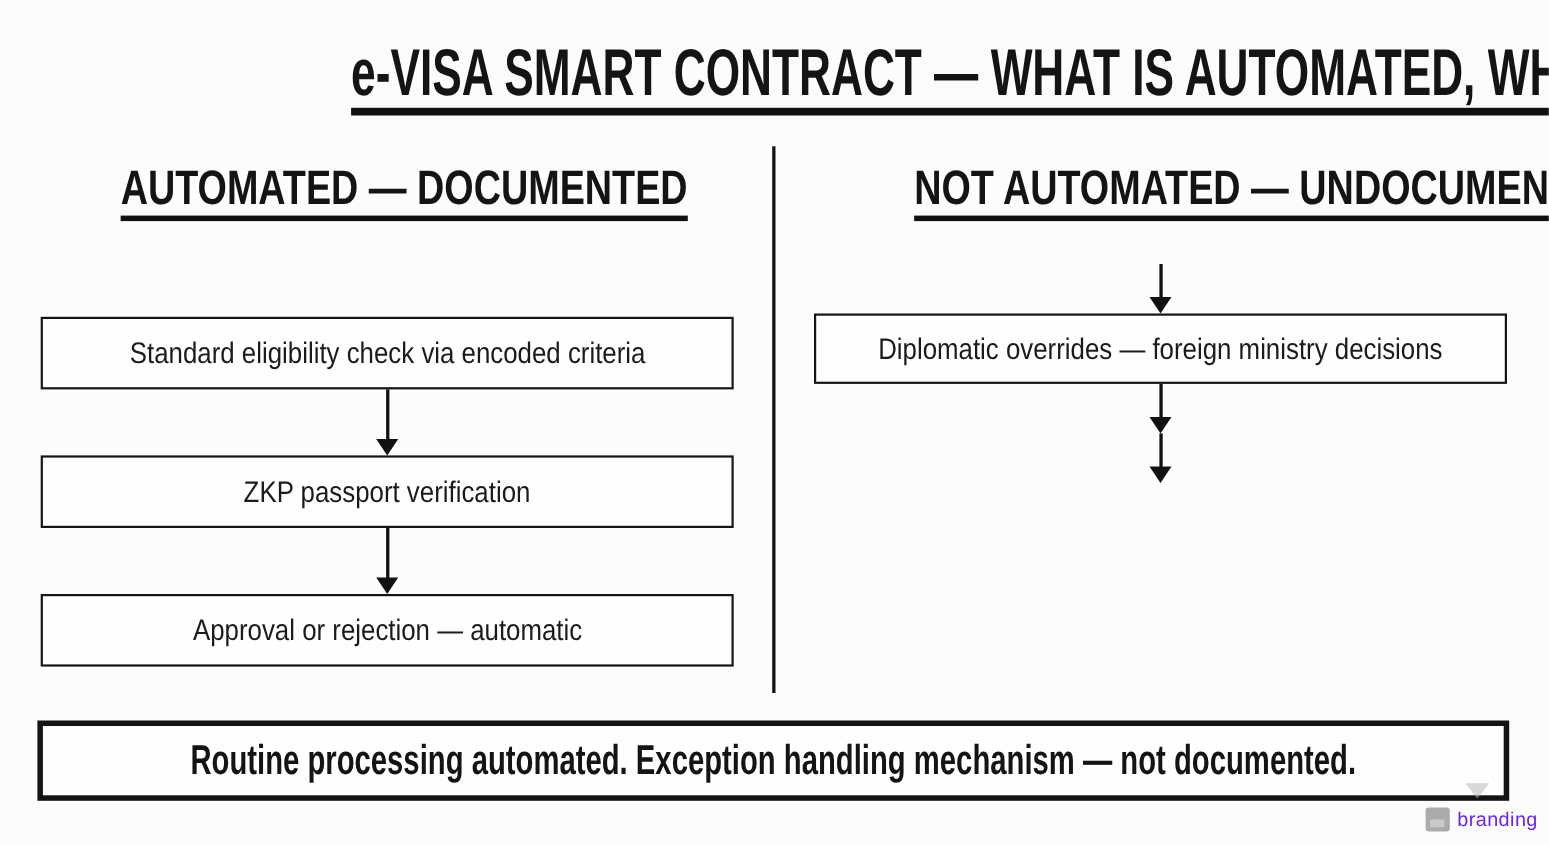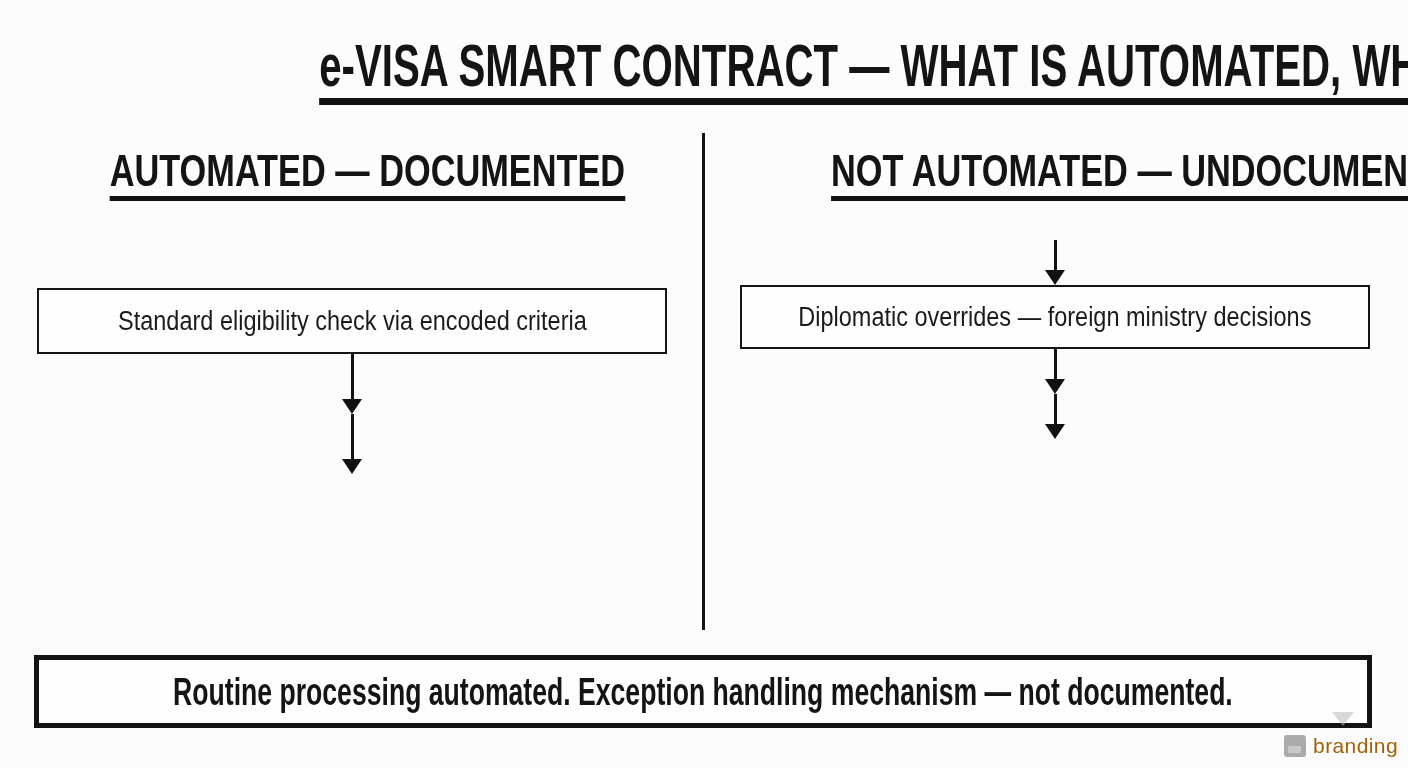--- a/index.html
+++ b/index.html
@@ -113,21 +113,21 @@
   }
   .wm-logo {
     width:22px; height:22px; border-radius:3px;
     background:#ababab; position:relative;
   }
   .wm-logo .wm-logo-inner {
     position:absolute; left:4px; top:11px;
     width:13px; height:7px; border-radius:1px;
     background:#c9c9c9;
   }
-  .wm-text { font-size:21px; color:#a16207; letter-spacing:0.4px; }
+  .wm-text { font-size:18px; color:#6d28d9; letter-spacing:0.4px; }
 </style>
 </head>
 <body>
 
 <div class="title-wrap">
   <span class="title-text">e-VISA SMART CONTRACT — WHAT IS AUTOMATED, WHAT IS NOT</span>
 </div>
 
 <div class="col-header left">
   <span class="col-header-text">AUTOMATED — DOCUMENTED</span>
@@ -139,23 +139,29 @@
 <div class="divider"></div>
 
 <div class="stack left">
   <div class="flow-box">
     <span class="box-text">Standard eligibility check via encoded criteria</span>
   </div>
   <div class="arrow">
     <span class="shaft"></span>
     <span class="head"></span>
   </div>
+  <div class="flow-box">
+    <span class="box-text">ZKP passport verification</span>
+  </div>
   <div class="arrow">
     <span class="shaft"></span>
     <span class="head"></span>
+  </div>
+  <div class="flow-box">
+    <span class="box-text">Approval or rejection — automatic</span>
   </div>
 </div>
 
 <div class="stack right">
   <div class="arrow">
     <span class="shaft"></span>
     <span class="head"></span>
   </div>
   <div class="flow-box">
     <span class="box-text">Diplomatic overrides — foreign ministry decisions</span>

